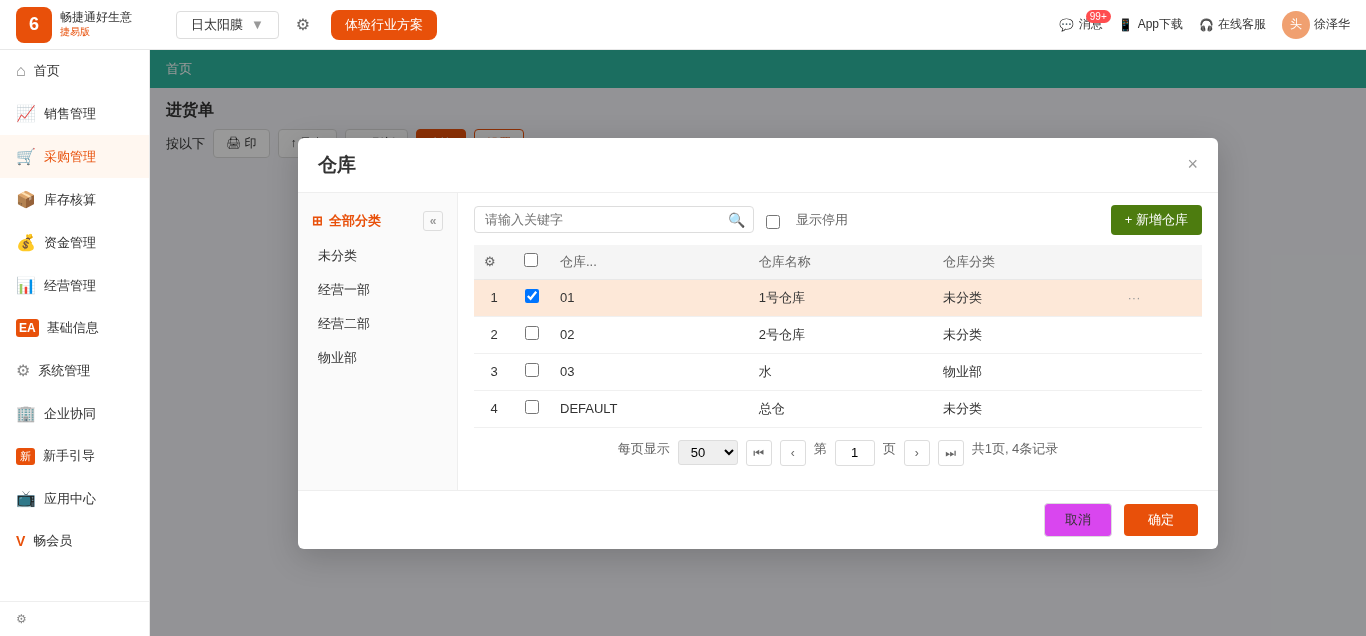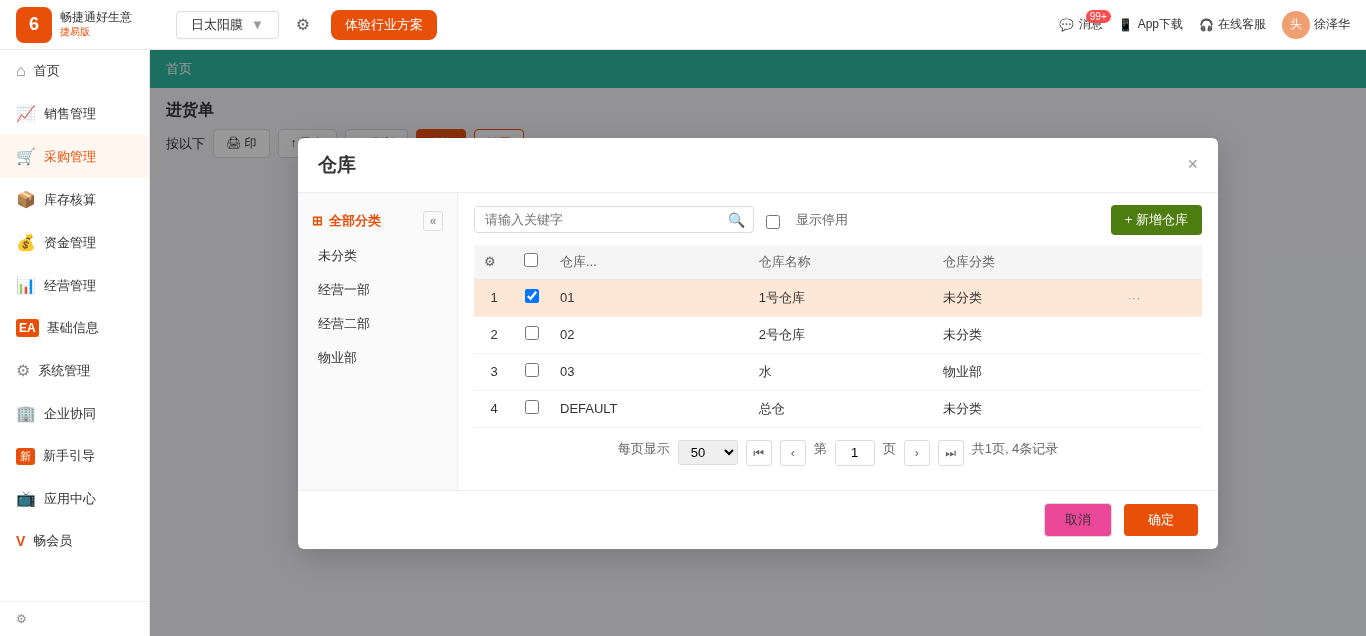--- a/index.html
+++ b/index.html
@@ -214,21 +214,21 @@
       font-size: 13px; outline: none;
     }
 
     
     .modal-footer {
       display: flex; align-items: center; justify-content: flex-end;
       padding: 12px 20px; border-top: 1px solid #eee; gap: 12px;
     }
     .cancel-btn {
       padding: 7px 20px; border: 1px solid #ddd; border-radius: 4px;
-      background: #ec4899; cursor: pointer; font-size: 13px; color: #333;
+      background: #d946ef; cursor: pointer; font-size: 13px; color: #333;
     }
     .confirm-btn {
       padding: 7px 24px; border: none; border-radius: 4px;
       background: #e8500a; color: #fff; cursor: pointer; font-size: 13px;
     }
 
     
     .more-dots { color: #999; cursor: pointer; }
 
     

